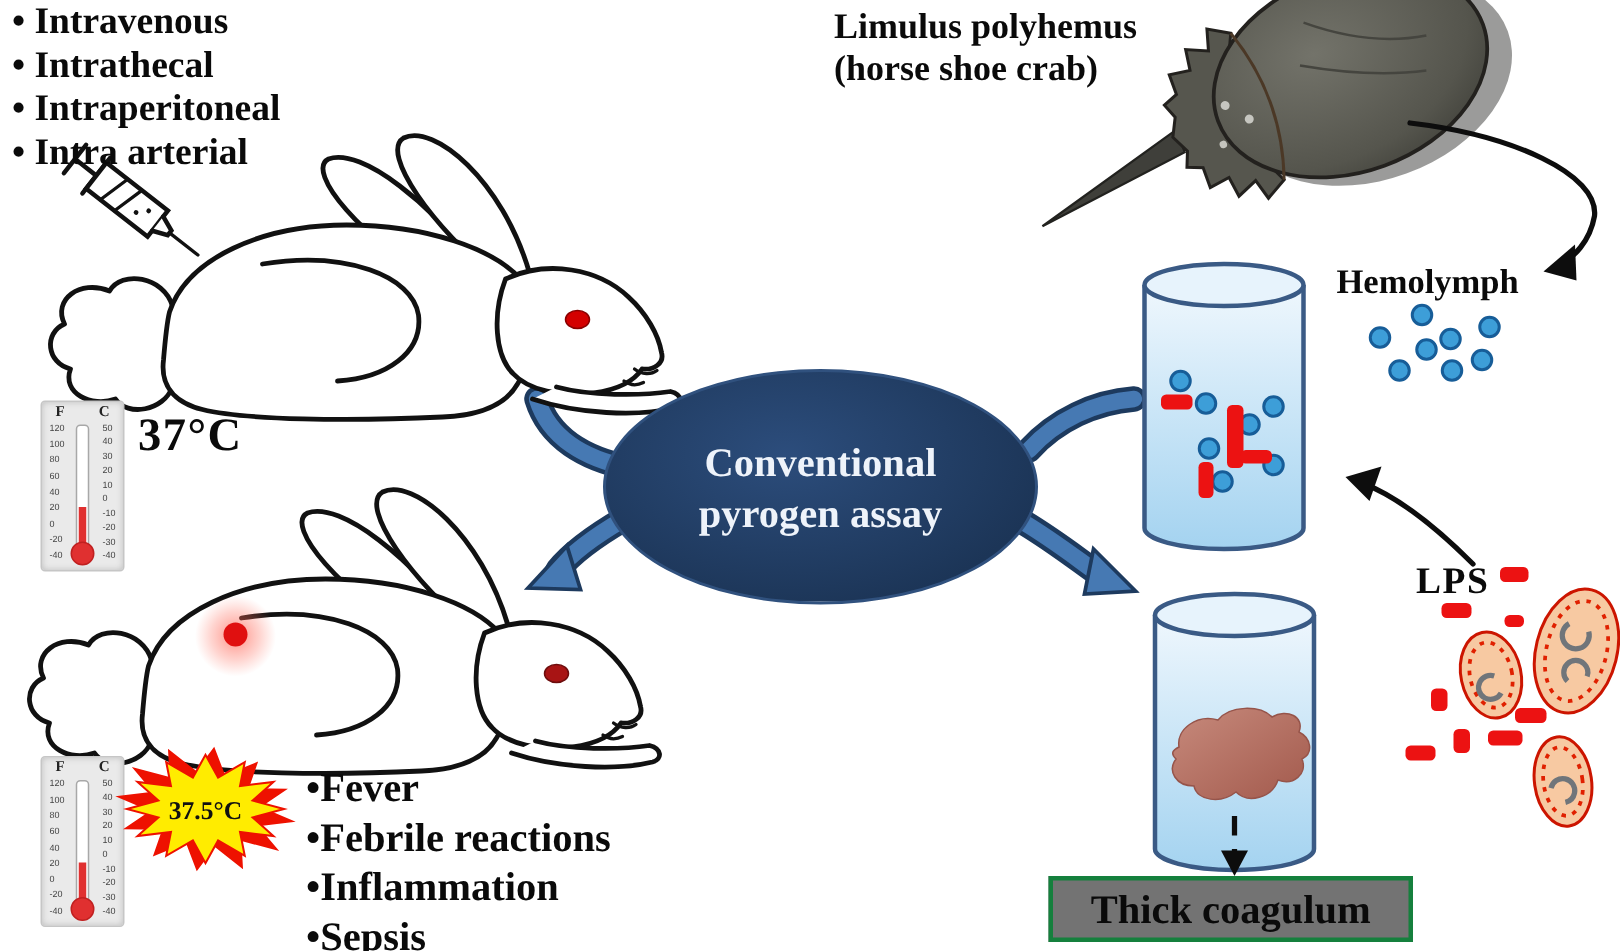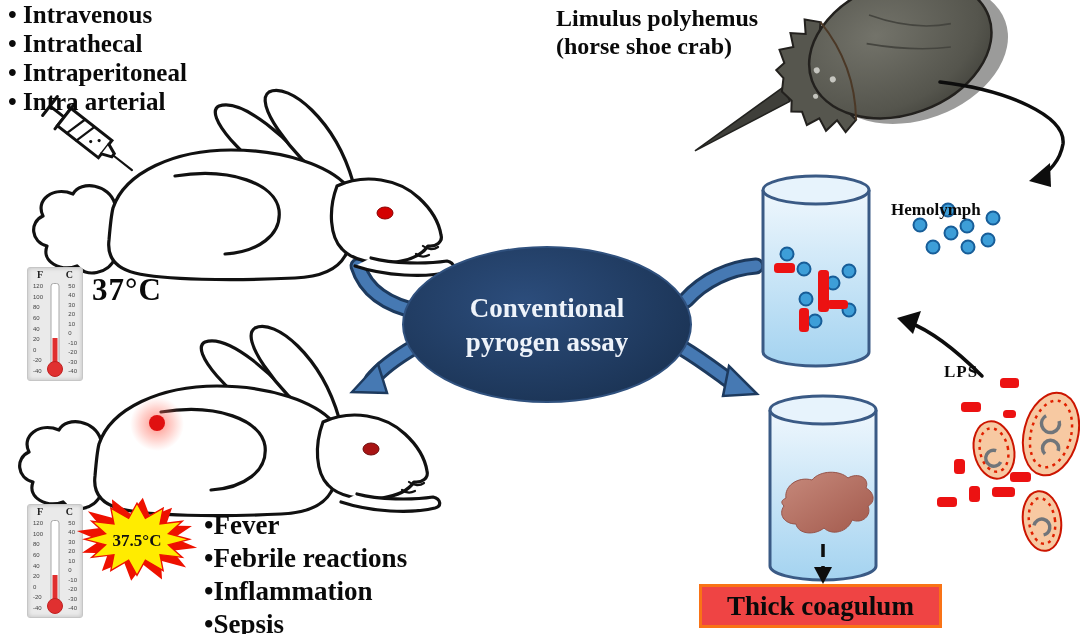--- a/index.html
+++ b/index.html
@@ -6,24 +6,24 @@
   #canvas{position:relative;width:1080px;height:634px;background:#ffffff;overflow:hidden;
           font-family:"Liberation Serif",serif;color:#0a0a0a;}
   #art{position:absolute;left:0;top:0;z-index:1;}
   .label{position:absolute;z-index:2;font-weight:bold;color:#0a0a0a;}
   .routes{left:8px;top:0px;font-size:25px;line-height:29px;}
   .routes .item::before{content:"• ";}
   .symptoms{left:204px;top:509px;font-size:27px;line-height:33px;}
   .symptoms .item::before{content:"•";}
   .temp37{left:92px;top:272px;font-size:31px;letter-spacing:1px;}
   .crab-title{left:556px;top:4px;width:254px;text-align:left;font-size:24px;line-height:28px;}
-  .hemolymph{left:891px;top:175px;font-size:17px;margin-top:25px;}
-  .lps{left:944px;top:362px;font-size:17px;letter-spacing:1px;}
-  .coagulum-box{left:699px;top:584px;width:237px;height:38px;background:#ef4444;
-      border:3px solid #f97316;display:flex;align-items:center;justify-content:center;
+  .hemolymph{left:891px;top:175px;font-size:23px;}
+  .lps{left:944px;top:374px;font-size:25px;letter-spacing:1px;}
+  .coagulum-box{left:699px;top:584px;width:237px;height:38px;background:#737373;
+      border:3px solid #15803d;display:flex;align-items:center;justify-content:center;
       font-size:27px;font-weight:bold;}
   .center-ellipse{left:402px;top:246px;width:286px;height:153px;border-radius:50%;
       background:radial-gradient(ellipse at 42% 36%, #2c4d7c 0%, #1c3557 75%);
       border:2px solid #30517e;display:flex;flex-direction:column;align-items:center;
       justify-content:center;color:#eef3fa;font-size:27px;line-height:34px;font-weight:bold;
       text-align:center;z-index:2;position:absolute;}
   
   .thermo{position:absolute;width:54px;height:112px;background:#eaeaea;border:1px solid #c6c6c6;
       border-radius:3px;box-shadow:inset 0 0 4px #bdbdbd;z-index:2;}
   .thermo-head{display:flex;justify-content:space-between;padding:1px 9px 0 9px;

